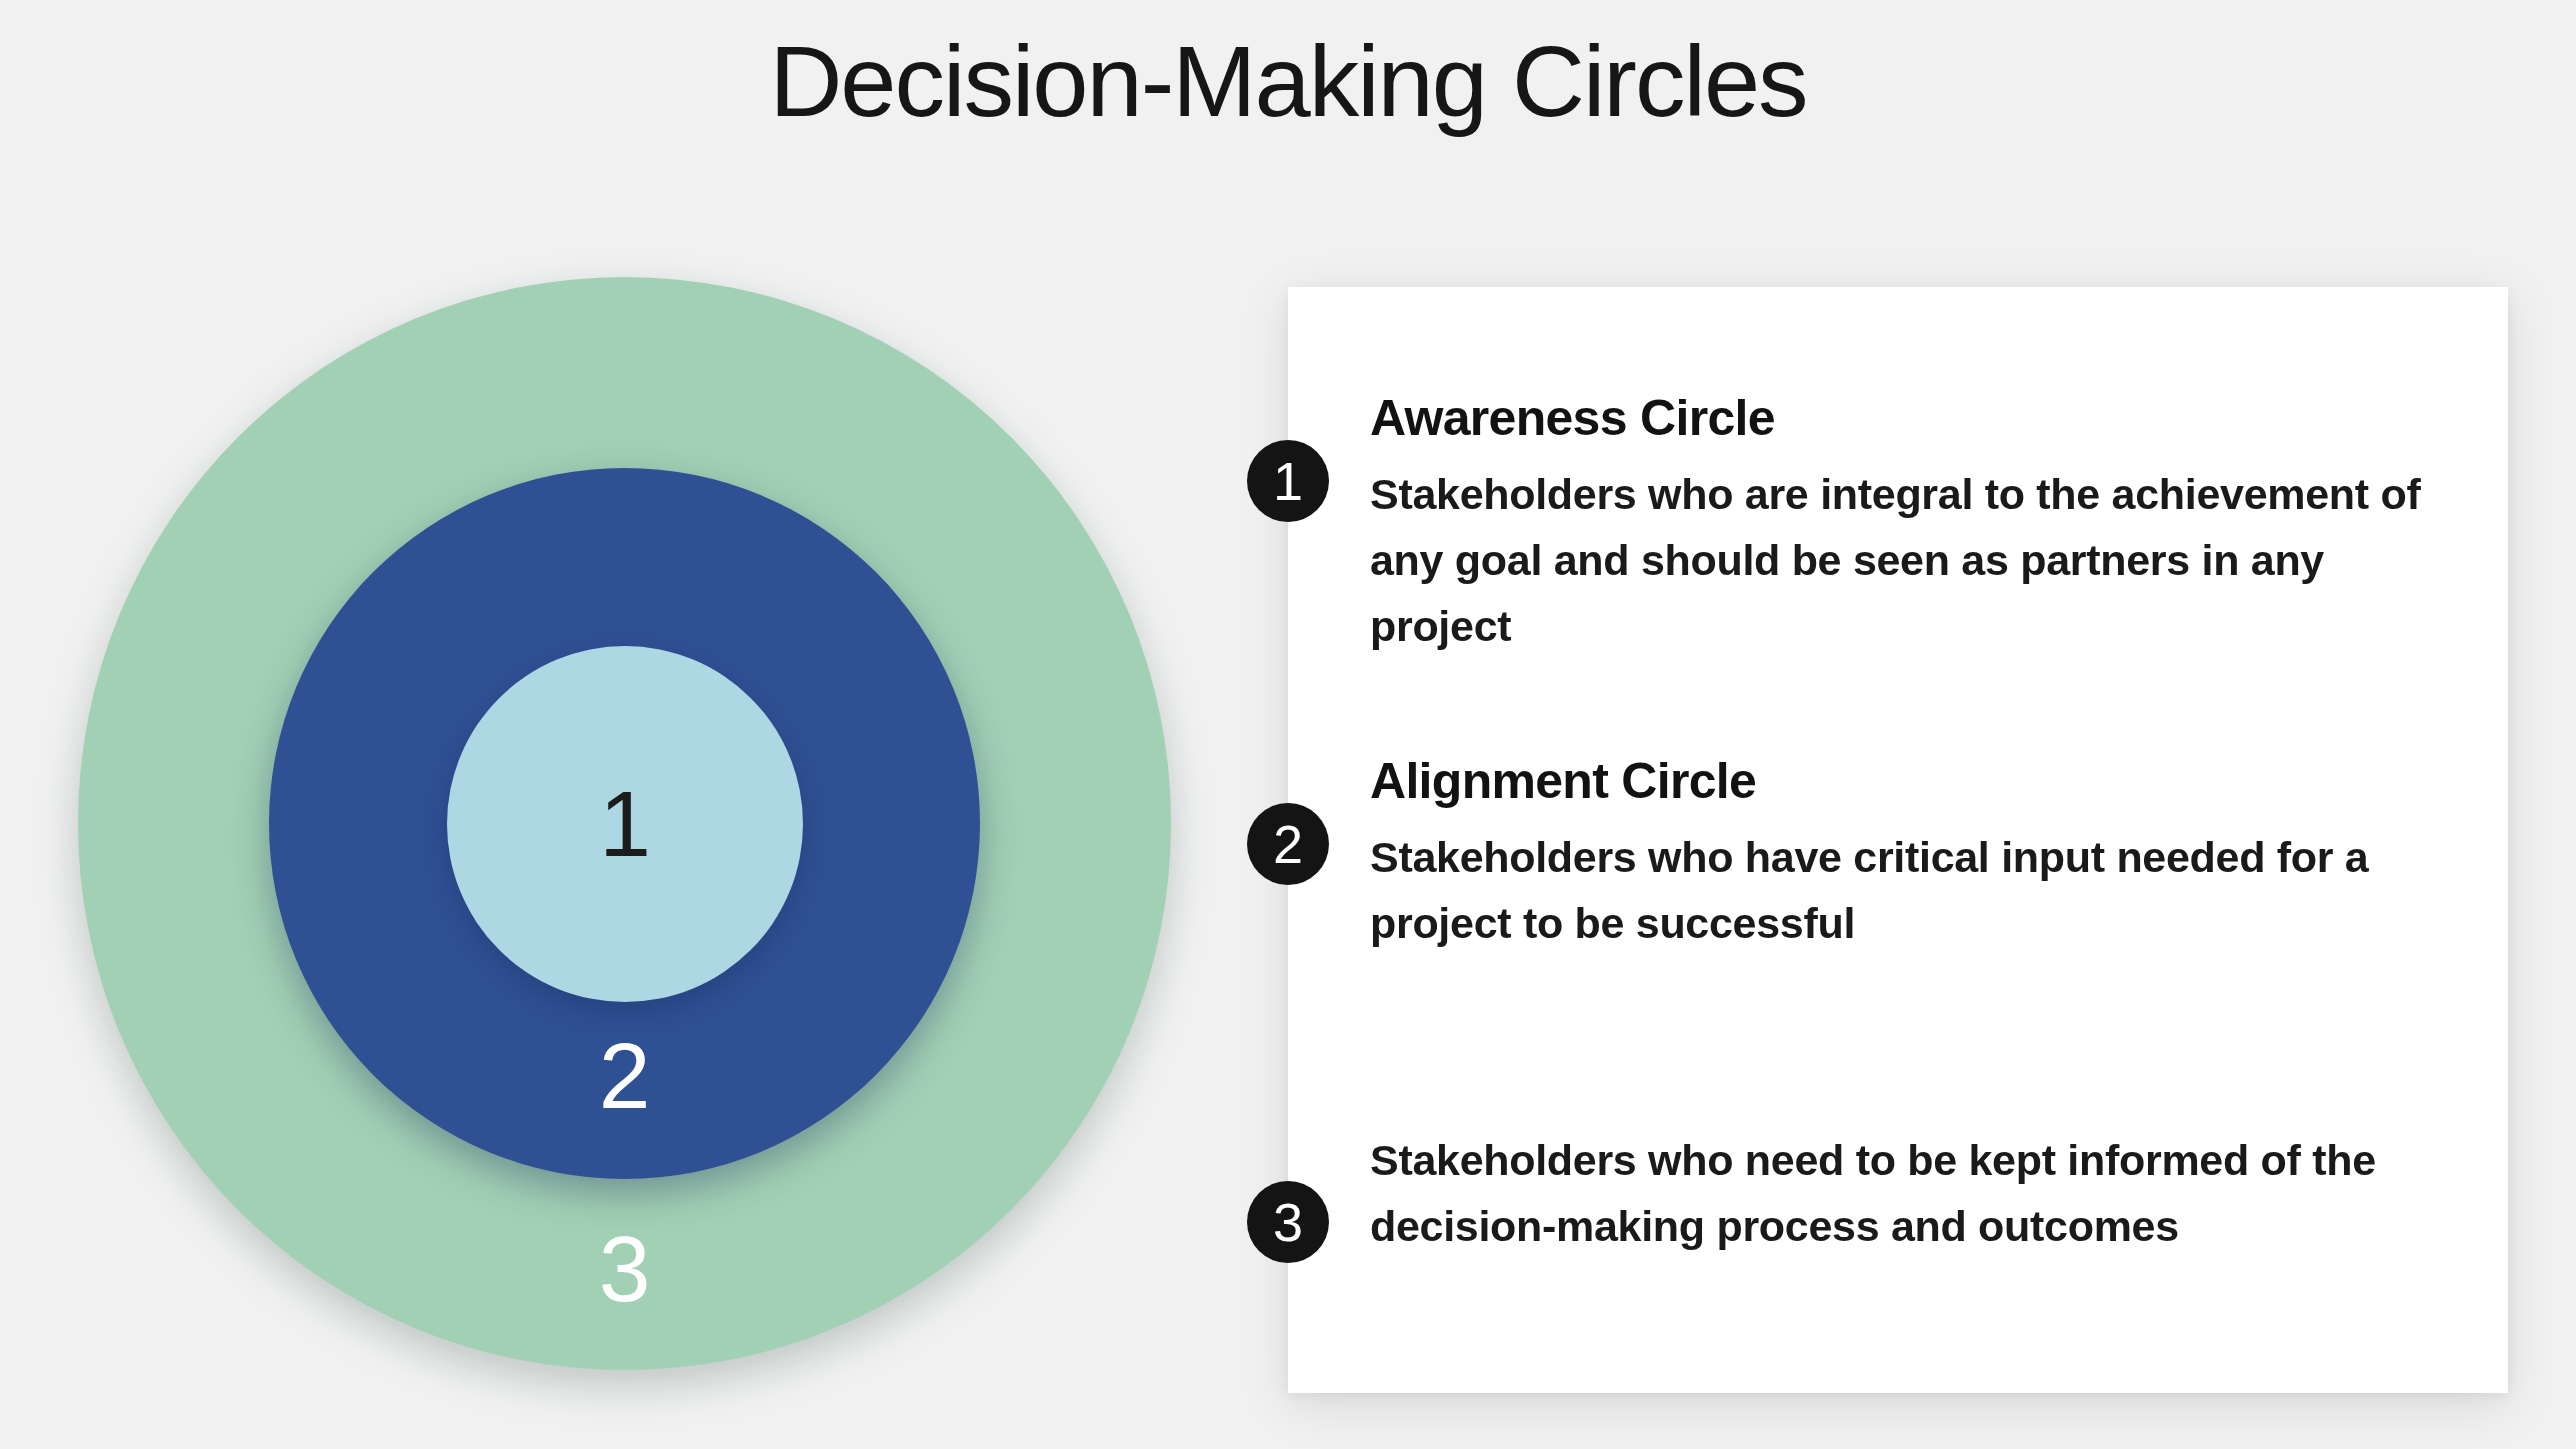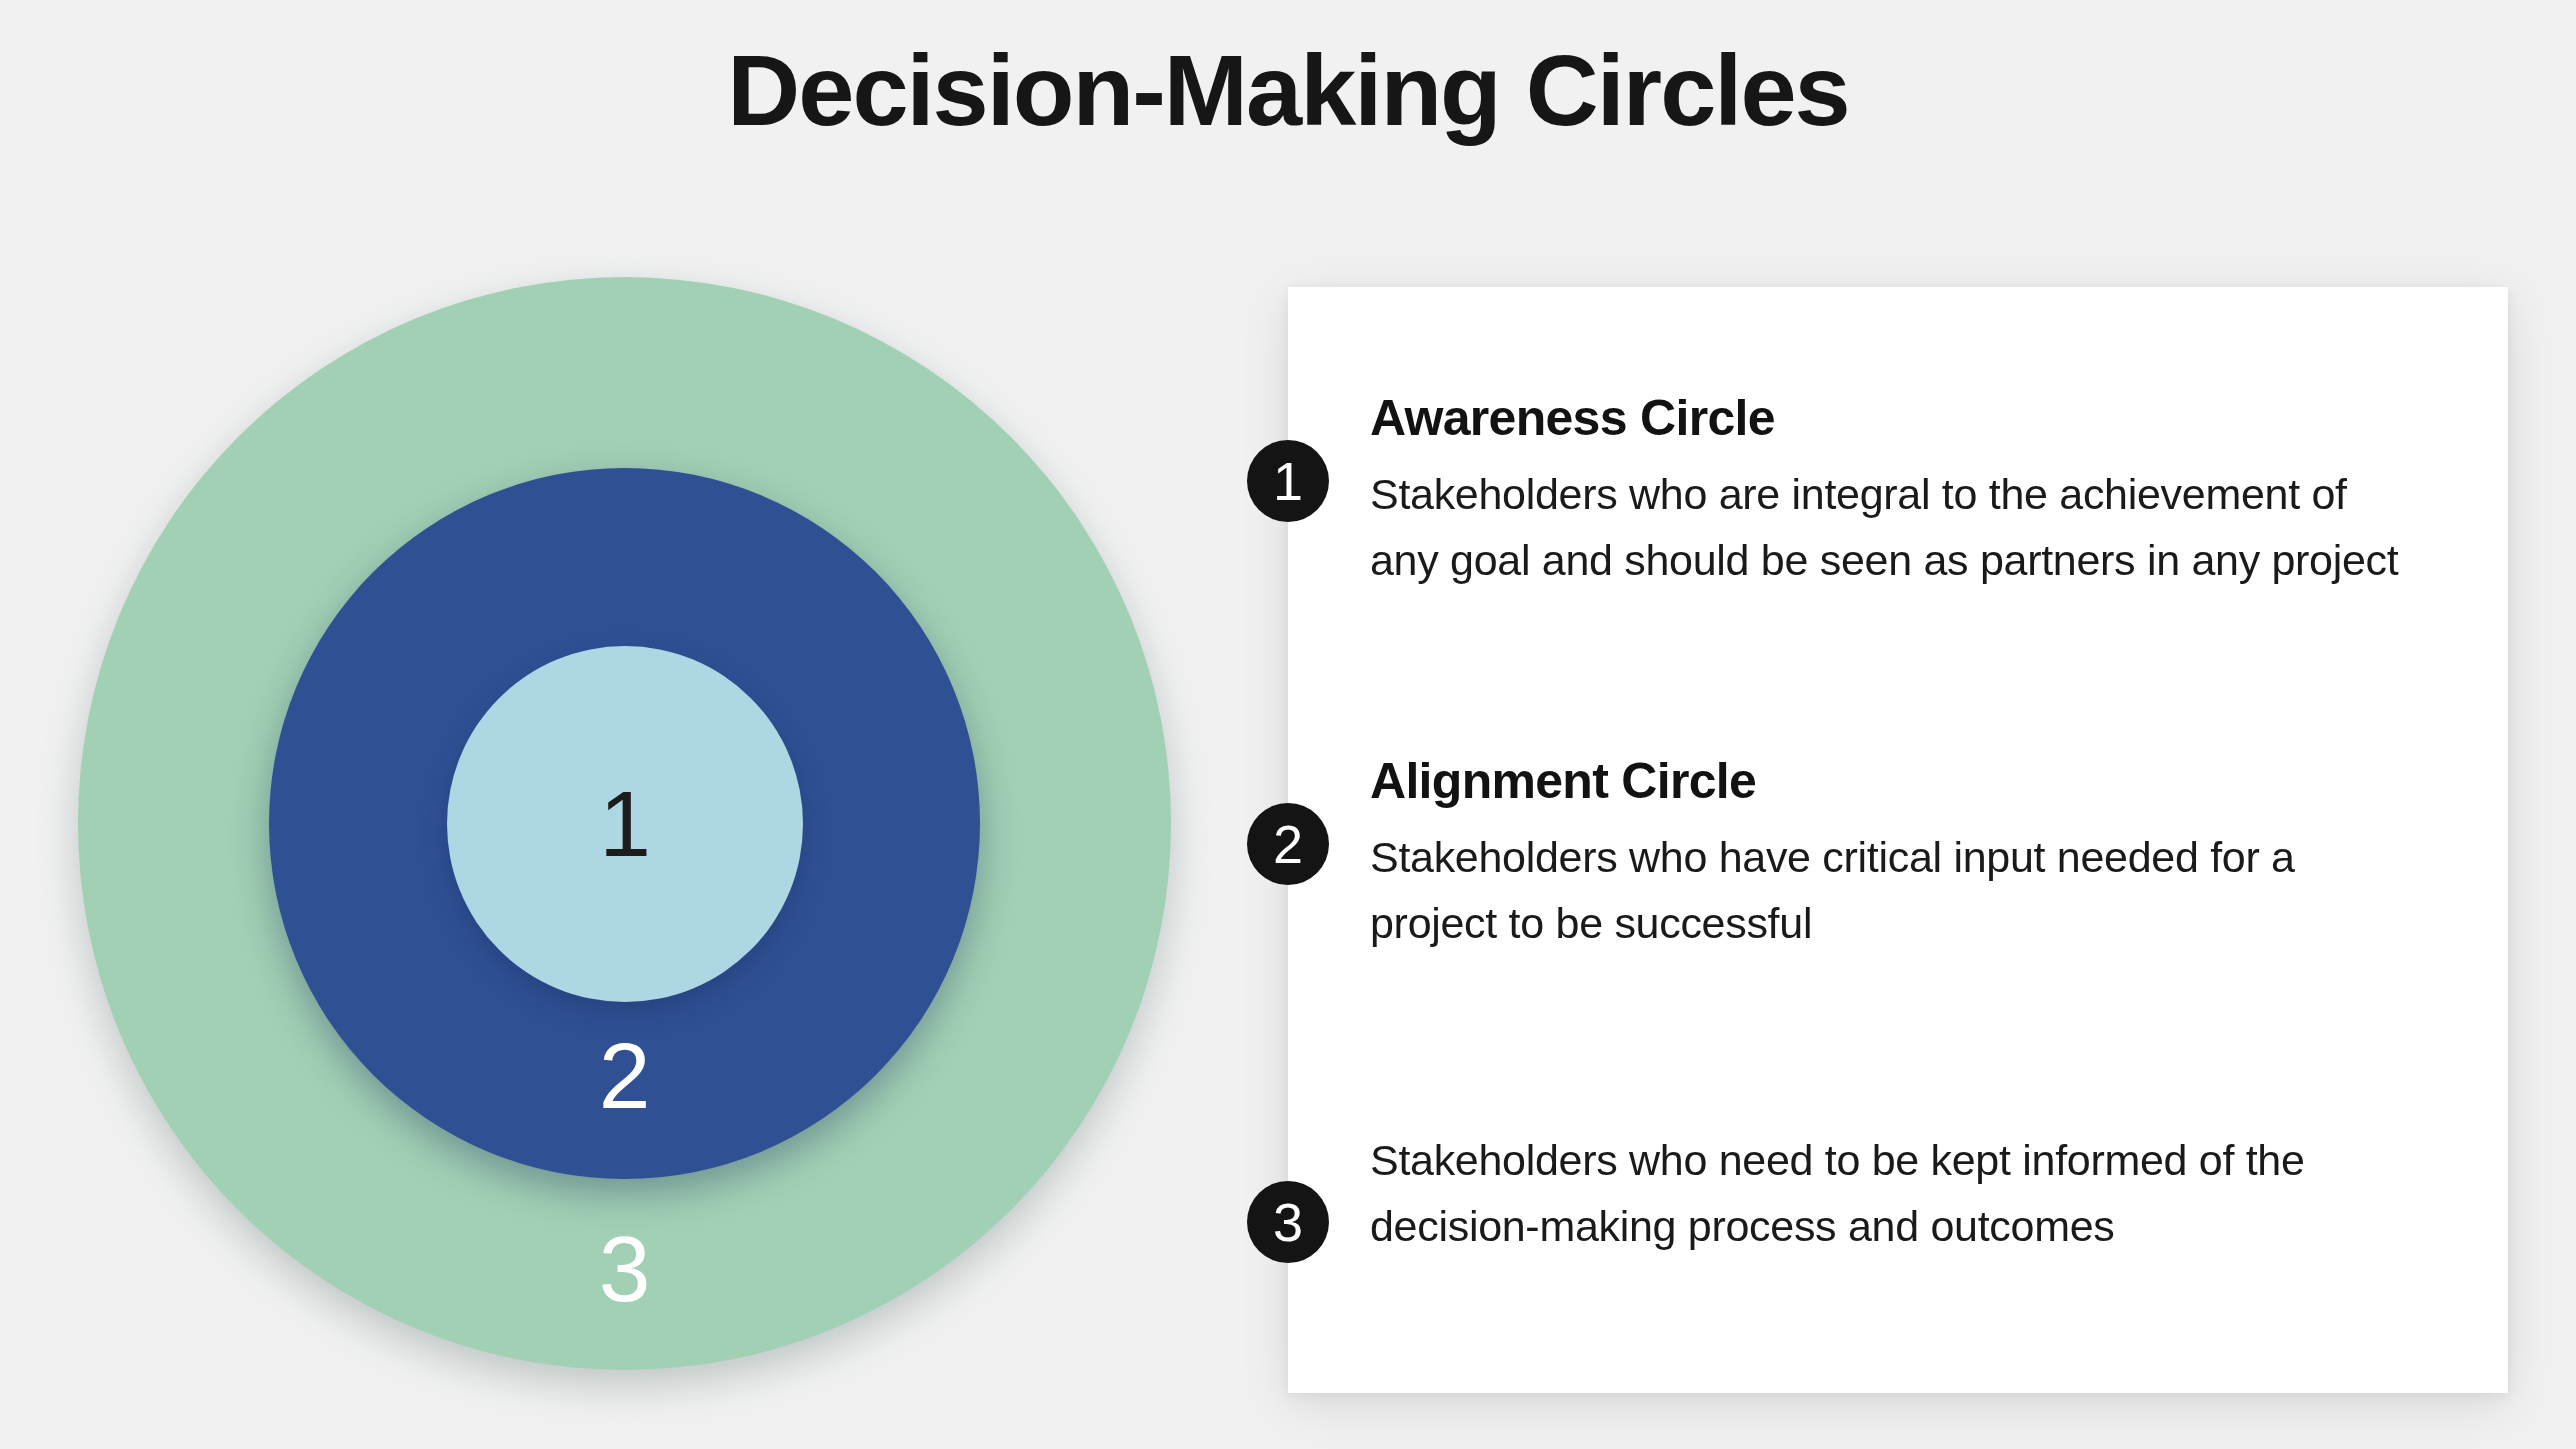--- a/index.html
+++ b/index.html
@@ -5,24 +5,24 @@
   * { margin: 0; padding: 0; box-sizing: border-box; }
   html, body {
     width: 2576px; height: 1449px;
     background: #f1f1f2;
     font-family: "Liberation Sans", sans-serif;
     overflow: hidden;
     position: relative;
   }
   .page-title {
     position: absolute;
-    top: 33px; left: 0; width: 2576px;
+    top: 24px; left: 0; width: 2576px;
     text-align: center;
     font-size: 101px;
-    font-weight: 700;
+    font-weight: 400;
     letter-spacing: -2px;
     color: #161616;
   }
   
   .diagram {
     position: absolute;
     left: 78px; top: 277px;
     width: 1093px; height: 1093px;
   }
   .ring { border-radius: 50%; position: absolute; }
@@ -69,21 +69,21 @@
   .legend-title {
     font-size: 50px;
     font-weight: 700;
     color: #121212;
     letter-spacing: -0.7px;
     line-height: 64px;
     margin-bottom: 10.7px;
   }
   .legend-desc {
     font-size: 43px;
-    font-weight: 400;
+    font-weight: 700;
     color: #1a1a1a;
     line-height: 66px;
     letter-spacing: -0.3px;
     white-space: pre-line;
   }
   .legend-badge {
     position: absolute;
     left: -123px; top: 54px;
     width: 82px; height: 82px;
     border-radius: 50%;

